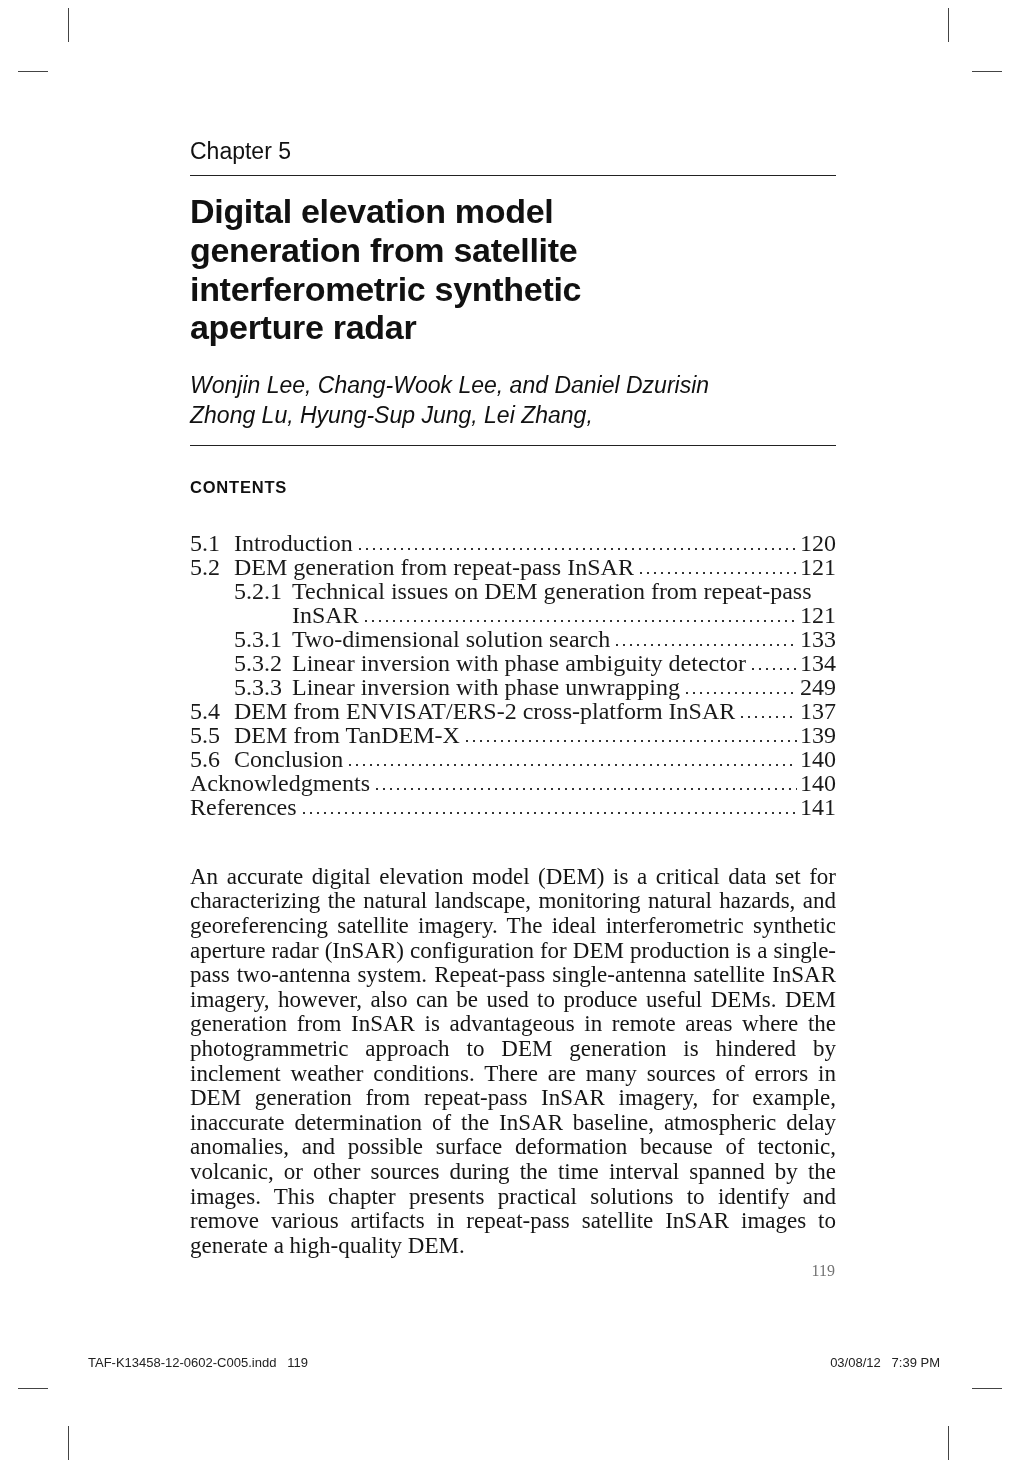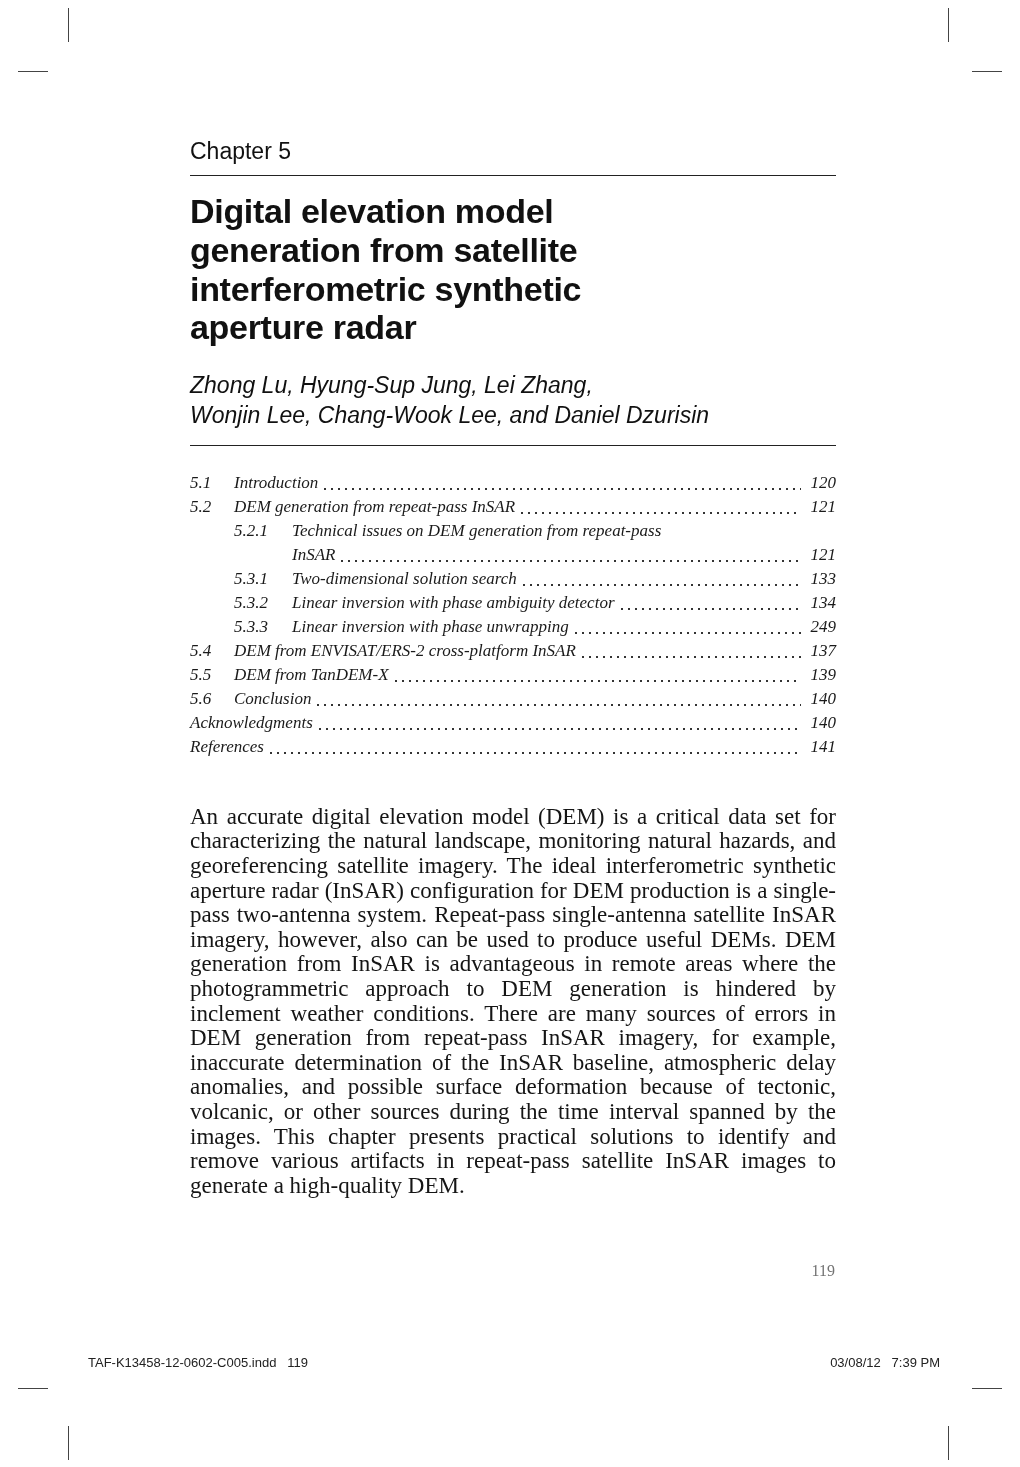--- a/index.html
+++ b/index.html
@@ -31,21 +31,21 @@
     font-family:"Liberation Sans", sans-serif;
     font-style:italic; font-size:23px; line-height:1.3; color:#111;
   }
   .rule2 { margin-top:14px; }
   .contents-heading {
     margin-top:32px;
     font-family:"Liberation Sans", sans-serif;
     font-weight:bold; font-size:16.5px; letter-spacing:0.8px; color:#111;
   }
 
-  .toc { margin-top:25px; font-size:17px;font-style:italic; }
+  .toc { margin-top:34px; font-size:24px; }
   .toc-row { display:flex; align-items:baseline; line-height:24px; }
   .toc-num { flex:none; }
   .lvl1 .toc-num { width:44px; }
   .lvl2 { padding-left:44px;align-items:center; }
   .lvl2 .toc-num { width:58px; }
   .lvl3 { padding-left:102px; }
   .toc-label { flex:none; }
   .toc-leader {
     flex:1; height:2px; align-self:flex-end;
     margin:0 3px 5px 6px;
@@ -89,25 +89,26 @@
   <div class="mark v" style="left:948px; top:1426px;"></div>
 
   <div class="content">
 
     <div class="chapter-label">Chapter 5</div>
     <hr class="rule">
 
     <h1 class="title">Digital elevation model generation from satellite interferometric synthetic aperture radar</h1>
 
     <div class="authors">
+      <div>Wonjin Lee, Chang-Wook Lee, and Daniel Dzurisin</div>
       <div>Zhong Lu, Hyung-Sup Jung, Lei Zhang,</div>
-      <div>Wonjin Lee, Chang-Wook Lee, and Daniel Dzurisin</div>
     </div>
     <hr class="rule rule2">
 
+    <div class="contents-heading">CONTENTS</div>
 
     <div class="toc">
 
       <div class="toc-row lvl1">
         <span class="toc-num">5.1</span>
         <span class="toc-label">Introduction</span>
         <span class="toc-leader"></span>
         <span class="toc-page">120</span>
       </div>
 

